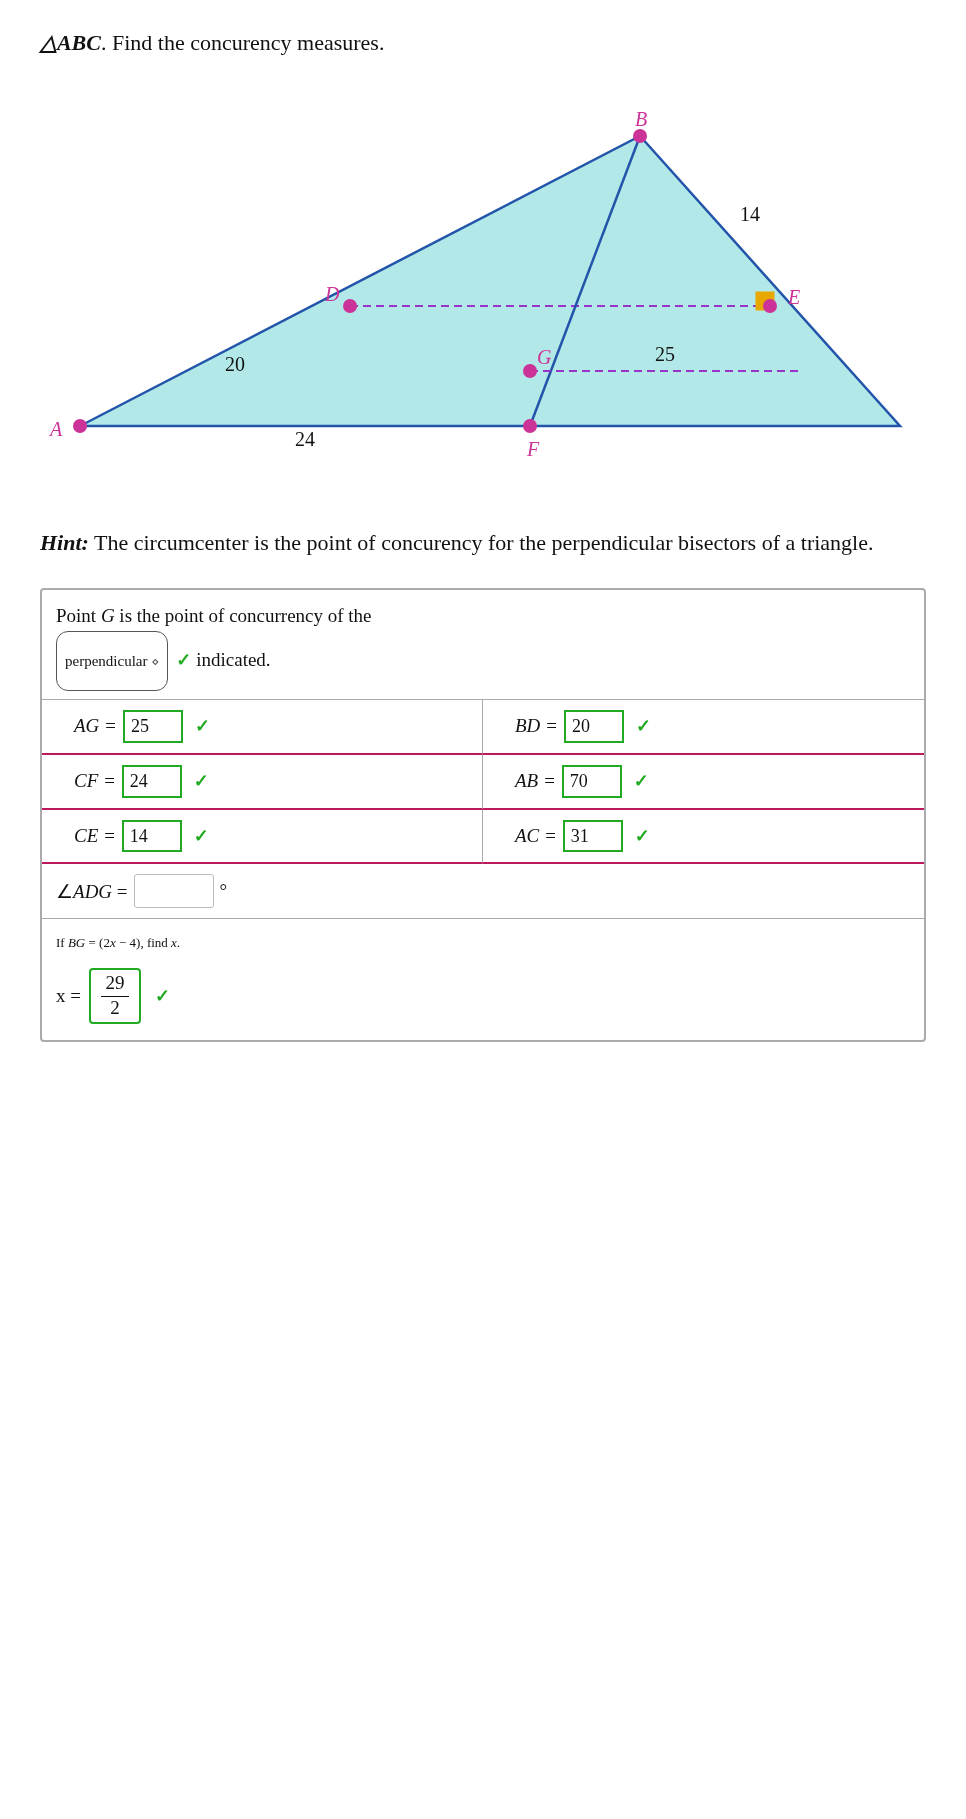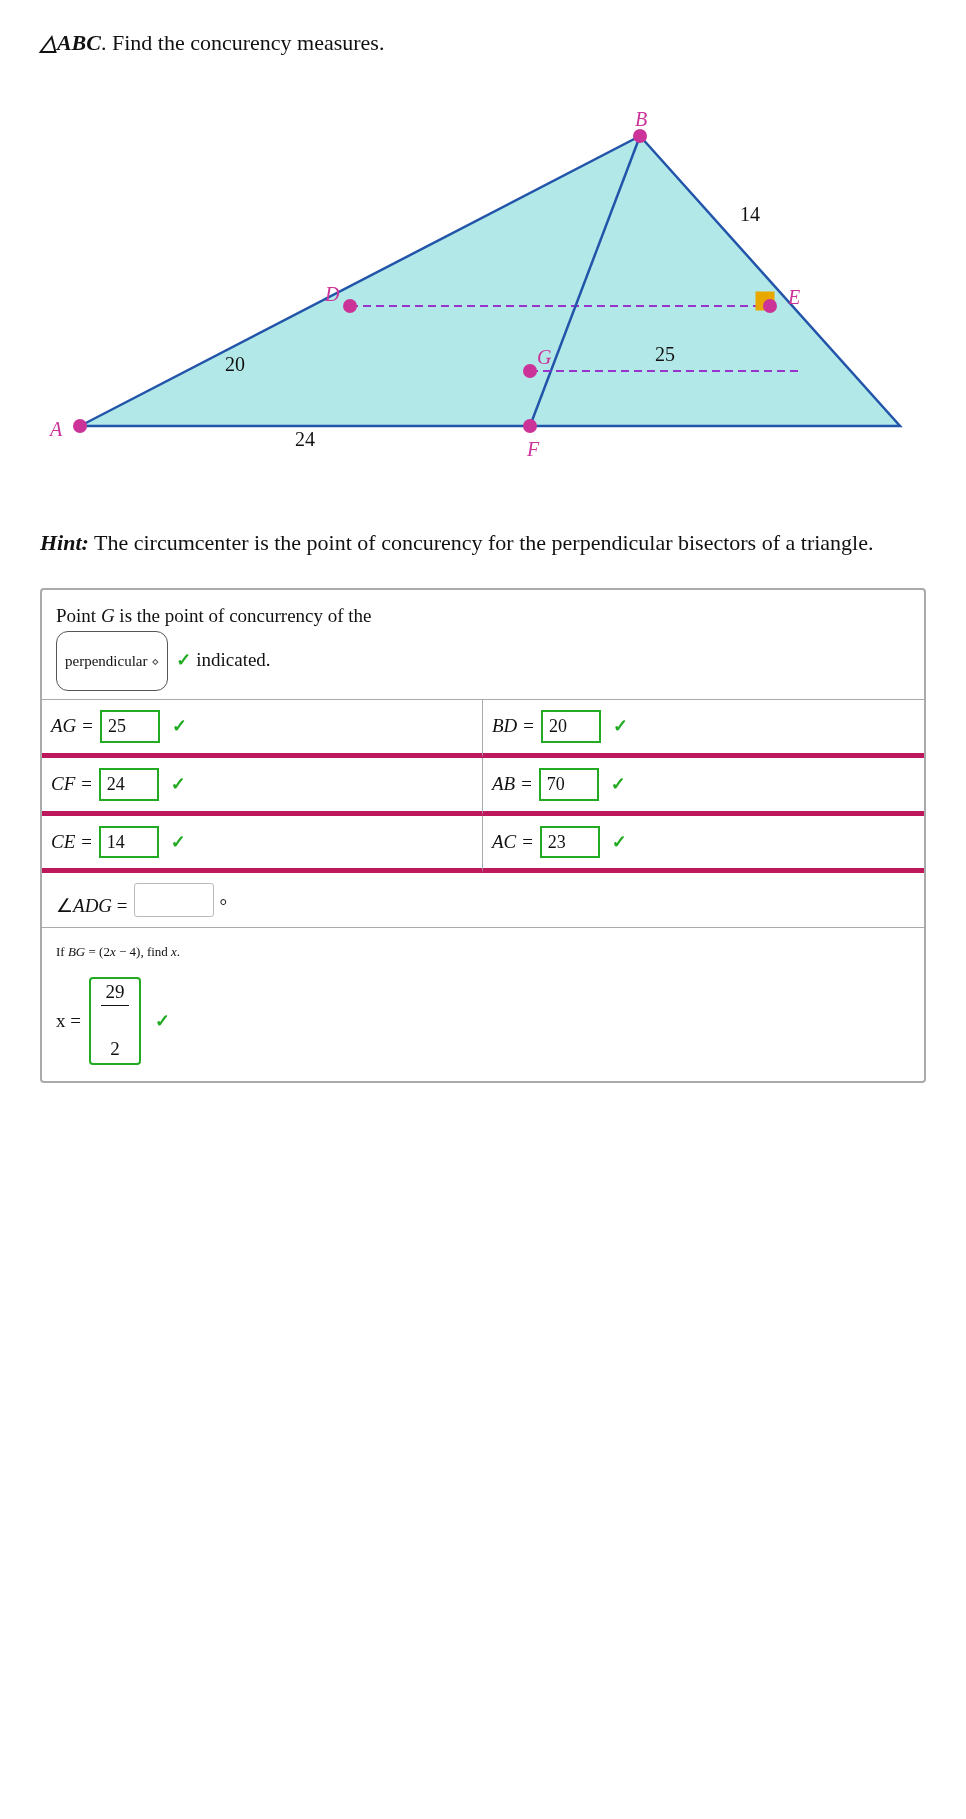--- a/index.html
+++ b/index.html
@@ -89,41 +89,41 @@
       font-size: 18px;
       margin-left: 6px;
       font-weight: bold;
     }
 
     .values-grid {
       display: grid;
       grid-template-columns: 1fr 1fr;
     }
     .value-cell {
-      padding: 10px 9px;
+      padding: 10px 32px;
       font-size: 19px;
-      border-bottom: 5px solid #be185d;
+      border-bottom: 2px solid #be185d;
       border-right: 1px solid #aaa;
       display: flex;
       align-items: center;
       gap: 6px;
     }
     .value-cell:nth-child(even) {
       border-right: none;
     }
     .value-cell .eq-text {
       font-style: italic;
     }
 
     .angle-row {
       padding: 10px 14px;
       font-size: 19px;
       border-bottom: 1px solid #aaa;
       display: flex;
-      align-items: flex-end;
+      align-items: center;
       gap: 6px;
     }
 
     .angle-input {
       border: 1.5px solid #bbb;
       border-radius: 3px;
       padding: 2px 8px;
       font-size: 18px;
       width: 80px;
       height: 34px;
@@ -146,21 +146,20 @@
 
     .fraction-box {
       display: inline-flex;
       flex-direction: column;
       align-items: center;
       border: 2px solid #22aa22;
       border-radius: 4px;
       padding: 2px 10px;
       min-width: 52px;
       line-height: 1.2;
-      gap: 32px;
     }
     .fraction-box .numerator {
       border-bottom: 1.5px solid #111;
       padding-bottom: 1px;
       text-align: center;
       width: 100%;
     }
     .fraction-box .denominator {
       text-align: center;
       width: 100%;
@@ -267,21 +266,21 @@
     </div>
 
     <div class="value-cell">
       <span class="eq-text"><i>CE</i> =</span>
       <span class="answer-box answer-box-correct">14</span>
       <span class="check-green">✓</span>
     </div>
 
     <div class="value-cell">
       <span class="eq-text"><i>AC</i> =</span>
-      <span class="answer-box answer-box-correct">23</span>
+      <span class="answer-box answer-box-correct">31</span>
       <span class="check-green">✓</span>
     </div>
 
   </div>
 
   <div class="angle-row">
     <span>∠<i>ADG</i> =</span>
     <input class="angle-input" type="text" value="" style="">
     <span>°</span>
   </div>

